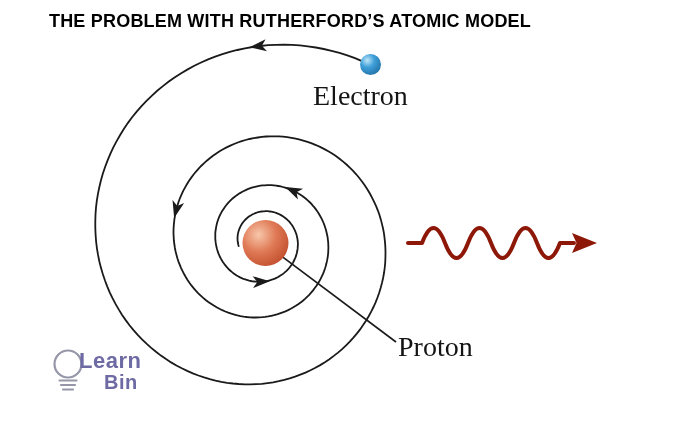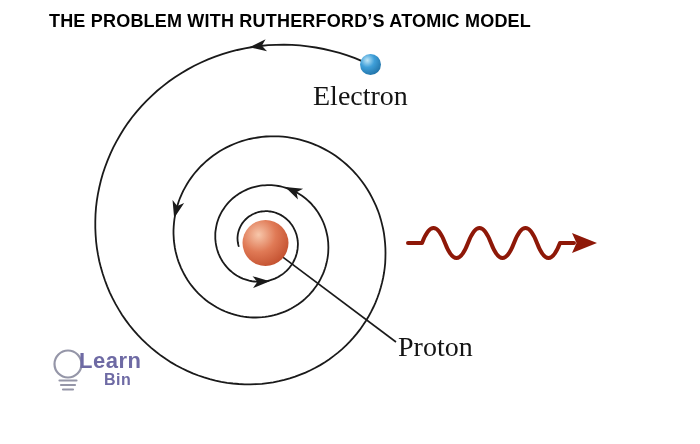--- a/index.html
+++ b/index.html
@@ -23,21 +23,21 @@
     position:absolute;font-family:"Liberation Serif",serif;font-size:28px;
     color:var(--label-text,#111);white-space:nowrap;line-height:1;text-align:right;
   }
   #electron-label{left:313px;top:82px;}
   #proton-label{left:398px;top:333px;}
   .logo-text{
     position:absolute;font-weight:bold;color:var(--logo-text,#6e6aa4);
     white-space:nowrap;line-height:1;letter-spacing:.5px;
   }
   #logo-text-learn{left:79px;top:350px;font-size:22px;}
-  #logo-text-bin{left:104px;top:372px;font-size:16px;}
+  #logo-text-bin{left:104px;top:372px;font-size:20px;}
 </style>
 </head>
 <body>
 
 <div id="stage">
 
   <div id="page-title">THE PROBLEM WITH RUTHERFORD’S ATOMIC MODEL</div>
 
   <svg id="diagram-svg" width="700" height="444" viewBox="0 0 700 444">
     <defs>

